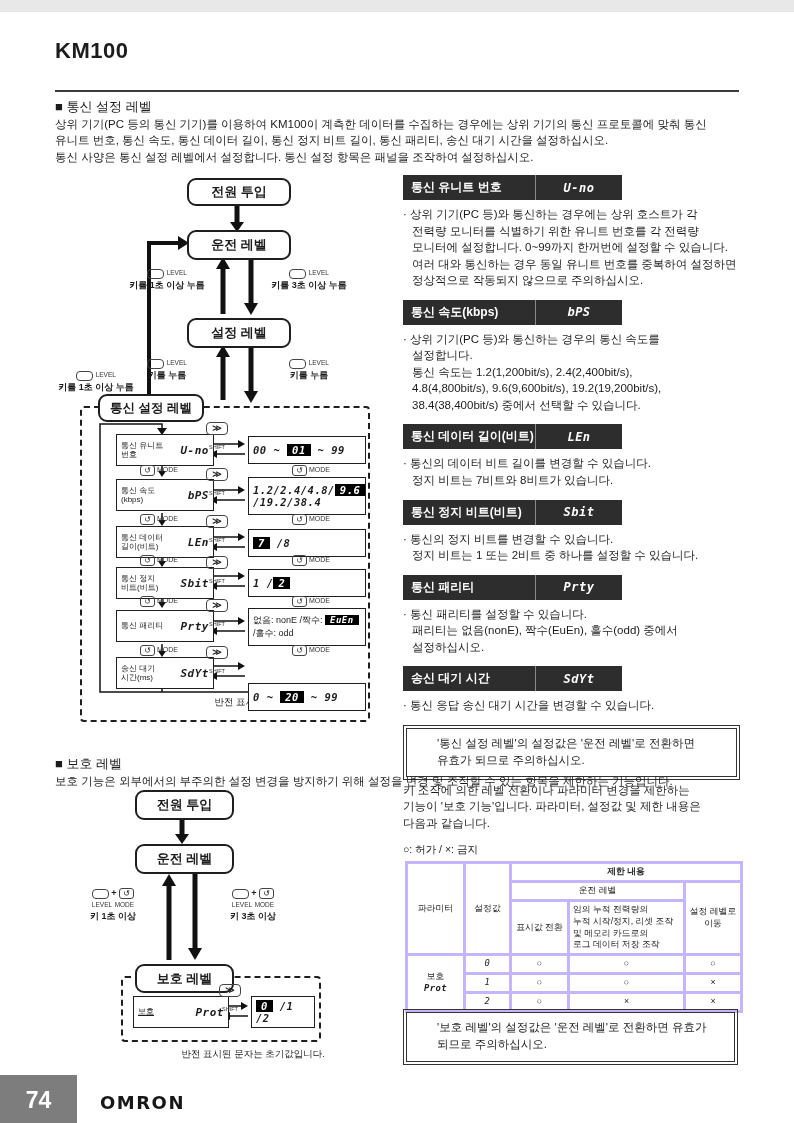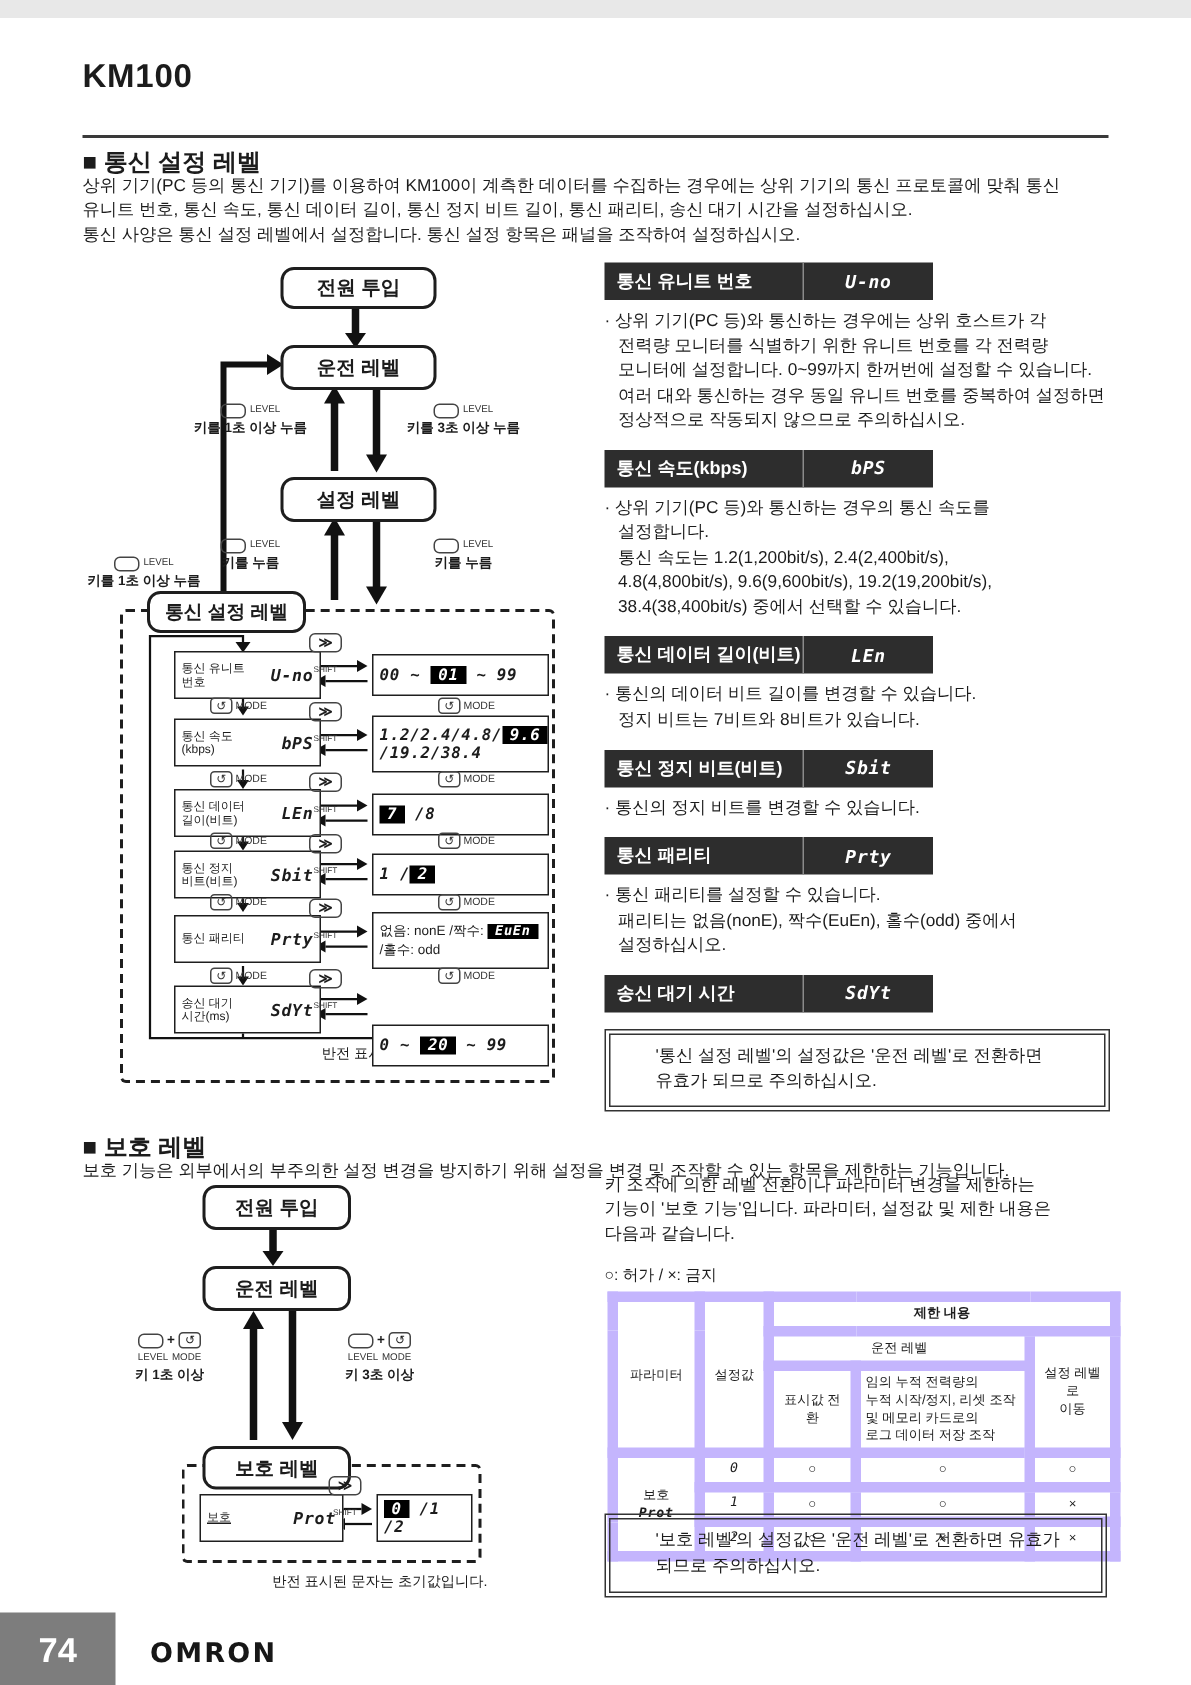--- a/index.html
+++ b/index.html
@@ -6,21 +6,21 @@
   .page{position:relative;width:794px;height:1123px;background:#ffffff;margin:12px auto;
         font-family:"Liberation Sans",sans-serif;color:#1c1c1c;overflow:hidden;}
   .abs{position:absolute;}
   .pl{white-space:pre-line;}
   .seg{font-family:"DejaVu Sans Mono",monospace;font-style:italic;font-weight:bold;letter-spacing:.5px;}
   .inv{background:#000;color:#fff;padding:0 5px;font-style:italic;}
 
   
   .km-title{left:55px;top:26px;font-size:22px;font-weight:bold;letter-spacing:.5px;}
   .top-rule{left:55px;top:78px;width:684px;border-top:2px solid #3a3a3a;height:0;}
-  .sec-title{font-size:16px;font-weight:bold;}
+  .sec-title{font-size:13px;font-weight:normal;}
   .body-text{font-size:11.5px;line-height:1.42;}
 
   
   .fbox{position:absolute;border:2px solid #1e1e1e;border-radius:9px;background:#fff;
         font-weight:bold;font-size:13px;display:flex;align-items:center;justify-content:center;z-index:2;}
   .dashed{position:absolute;border:2px dashed #1e1e1e;border-radius:4px;background:transparent;z-index:1;}
   svg.wire{position:absolute;left:0;top:0;z-index:0;}
   svg.wire line,svg.wire path{stroke:#111;fill:none;}
   svg.wire polygon{fill:#111;stroke:none;}
 
@@ -51,21 +51,21 @@
           display:flex;align-items:center;justify-content:center;}
   .blk{margin-bottom:11px;}
   .blk .ln{font-size:11.5px;line-height:1.44;}
   .blk .ln + .ln{padding-left:9px;}
 
   .notebox{border:1px solid #333;padding:2px;}
   .notebox .in{border:1px solid #333;padding:6px 10px 7px 30px;font-size:11.5px;line-height:1.5;}
 
   
   table.prot{border-collapse:collapse;width:335px;table-layout:fixed;}
-  table.prot th,table.prot td{border:7px solid #c4b5fd;font-weight:normal;text-align:center;
+  table.prot th,table.prot td{border:3px solid #c4b5fd;font-weight:normal;text-align:center;
       font-size:8.8px;line-height:1.35;padding:2px 3px;}
   table.prot th{vertical-align:middle;}
   table.prot .lt{text-align:left;}
   table.prot tr.sep td,table.prot tr.sep th{border-top:2px solid #222;}
   .legend{font-size:10.5px;text-align:left;}
 
   
   .pagenum{left:0;top:1063px;width:77px;height:50px;background:#7d7d7d;color:#ffffff;
            font-size:23px;font-weight:bold;display:flex;align-items:center;justify-content:center;}
   .omron{left:100px;top:1080px;font-size:18px;font-weight:900;letter-spacing:1.5px;color:#171717;
@@ -295,35 +295,37 @@
       </div>
       <div class="ln">· 통신의 데이터 비트 길이를 변경할 수 있습니다.</div>
       <div class="ln">정지 비트는 7비트와 8비트가 있습니다.</div>
     </div>
     <div class="blk">
       <div class="hdr">
         <span class="t">통신 정지 비트(비트)</span>
         <span class="d seg">Sbit</span>
       </div>
       <div class="ln">· 통신의 정지 비트를 변경할 수 있습니다.</div>
+      <div class="ln">정지 비트는 1 또는 2비트 중 하나를 설정할 수 있습니다.</div>
     </div>
     <div class="blk">
       <div class="hdr">
         <span class="t">통신 패리티</span>
         <span class="d seg">Prty</span>
       </div>
       <div class="ln">· 통신 패리티를 설정할 수 있습니다.</div>
       <div class="ln">패리티는 없음(nonE), 짝수(EuEn), 홀수(odd) 중에서</div>
       <div class="ln">설정하십시오.</div>
     </div>
     <div class="blk">
       <div class="hdr">
         <span class="t">송신 대기 시간</span>
         <span class="d seg">SdYt</span>
       </div>
+      <div class="ln">· 통신 응답 송신 대기 시간을 변경할 수 있습니다.</div>
     </div>
     <div class="notebox">
       <div class="in pl">'통신 설정 레벨'의 설정값은 '운전 레벨'로 전환하면
 유효가 되므로 주의하십시오.</div>
     </div>
   </div>
 
   <div class="abs sec-title" style="left:55px;top:743px;">■ 보호 레벨</div>
   <div class="abs body-text" style="left:55px;top:761px;width:720px;">보호 기능은 외부에서의 부주의한 설정 변경을 방지하기 위해 설정을 변경 및 조작할 수 있는 항목을 제한하는 기능입니다.</div>
 

